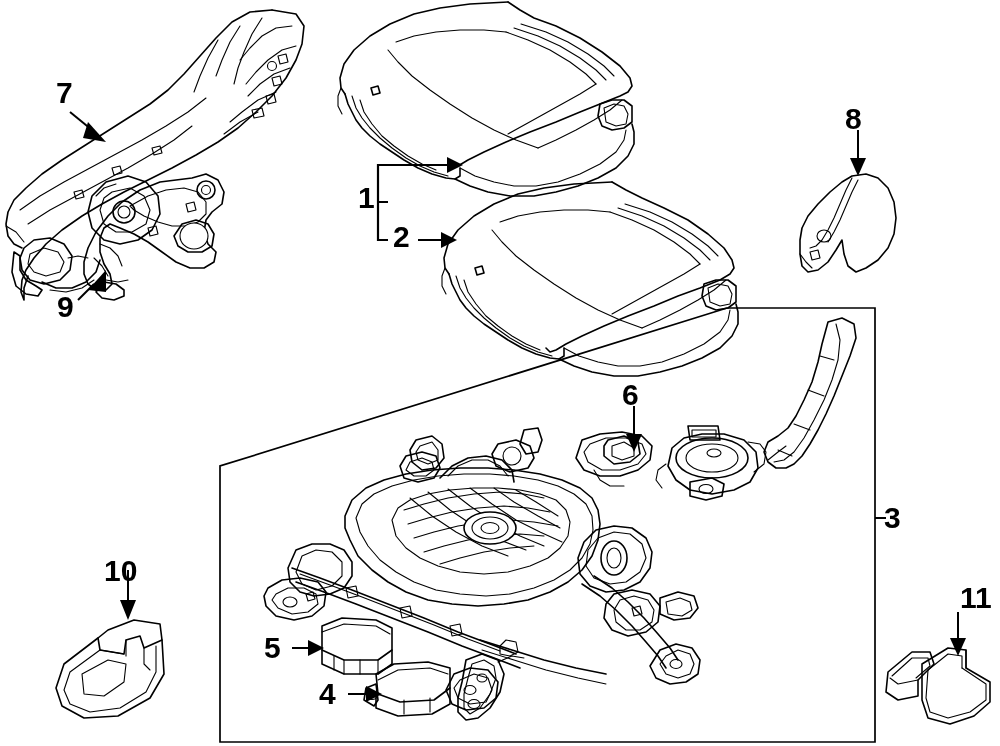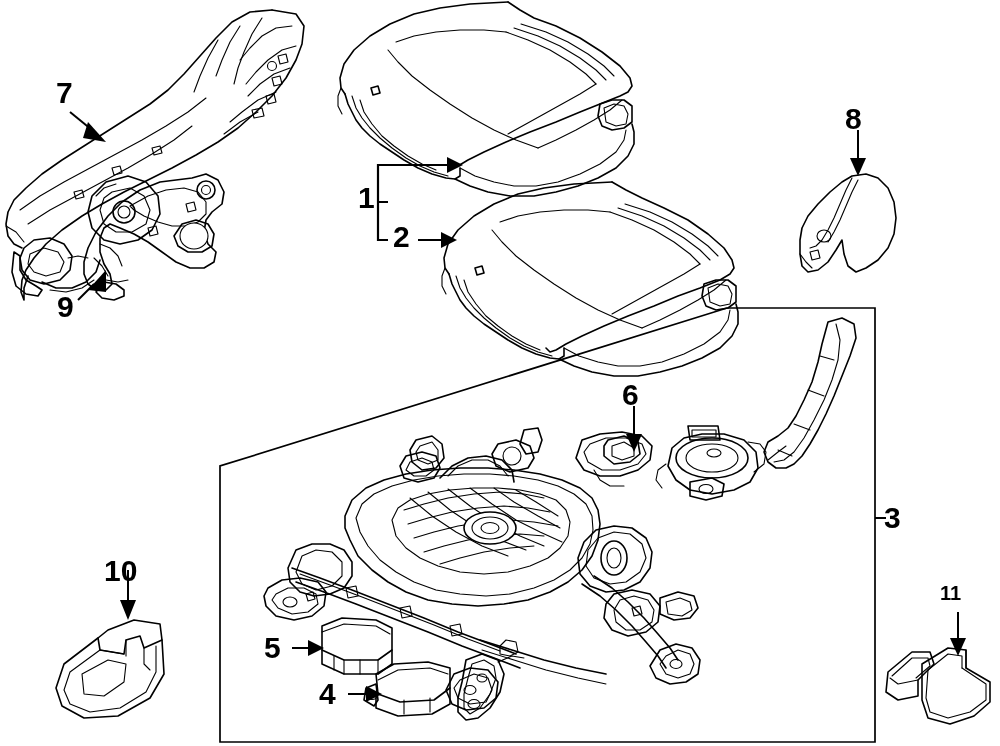--- a/index.html
+++ b/index.html
@@ -594,15 +594,15 @@
   <div class="callout-num" style="left:622px; top:380px; font-size:30px;">6</div>
 
   <div class="callout-num" style="left:56px; top:78px; font-size:30px;">7</div>
 
   <div class="callout-num" style="left:845px; top:104px; font-size:30px;">8</div>
 
   <div class="callout-num" style="left:57px; top:292px; font-size:30px;">9</div>
 
   <div class="callout-num" style="left:104px; top:556px; font-size:30px;">10</div>
 
-  <div class="callout-num" style="left:940px; top:583px; font-size:20px;">11</div>
+  <div class="callout-num" style="left:960px; top:583px; font-size:30px;">11</div>
 
 </div>
 
 </body></html>

